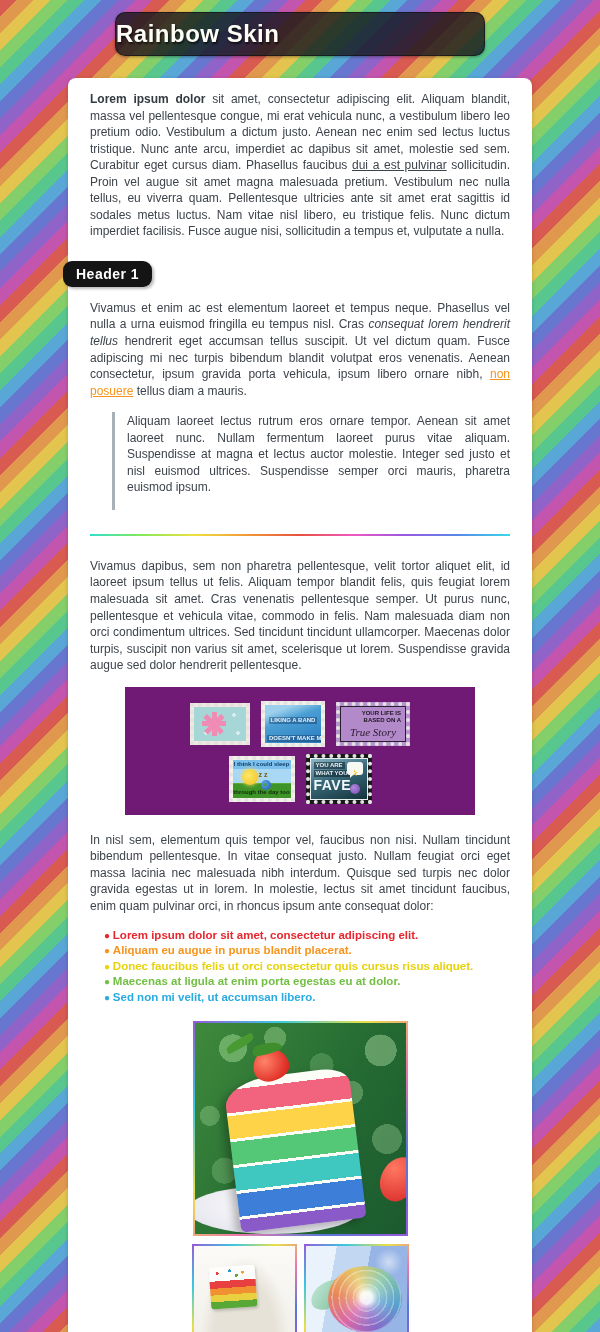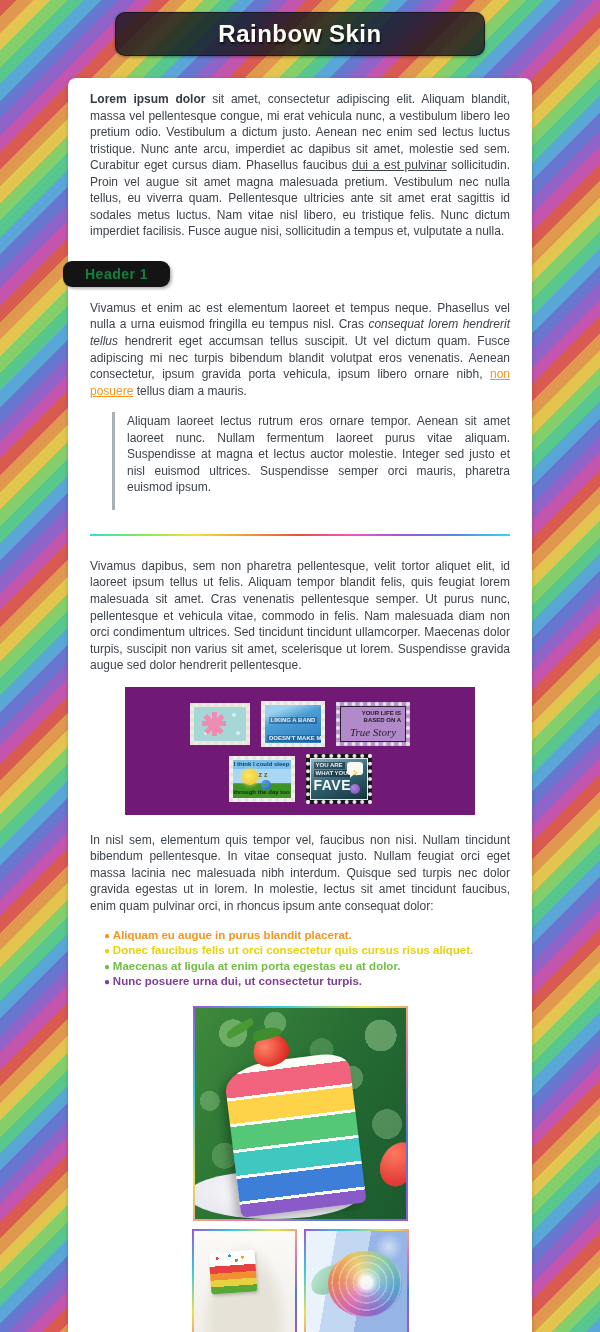--- a/index.html
+++ b/index.html
@@ -8,41 +8,41 @@
     width:600px; height:1332px; overflow:hidden;
     font-family:"Liberation Sans", sans-serif;
     background: repeating-linear-gradient(135deg,
       #d85a50 0 12px, #e0984e 12px 24px, #e3c44f 24px 36px,
       #85cf6a 36px 48px, #58c78e 48px 60px, #58a7d6 60px 72px,
       #6776cf 72px 84px, #8f63c7 84px 96px, #c455ae 96px 108px);
   }
   .title-bar {
     width:370px; height:44px; margin:12px auto 0;
     background:rgba(24,24,30,0.82); border:1px solid rgba(10,10,14,0.55);
-    border-radius:10px; display:flex; align-items:center; justify-content:center;
+    border-radius:10px; display:flex; align-items:center; justify-content:flex-start;
     box-shadow:0 1px 3px rgba(0,0,0,0.35);
   }
   .title-bar h1 {
     margin:0; font-size:24px; font-weight:bold; color:#fffef6;
     letter-spacing:0.5px; text-shadow:1px 2px 2px rgba(0,0,0,0.65);
   }
   .card {
     width:464px; margin:22px auto 0; padding:13px 22px 26px;
     background:#ffffff; border-radius:8px; box-shadow:0 1px 4px rgba(0,0,0,0.18);
   }
   p.body-text {
     margin:0 0 13px; font-size:12px; line-height:1.38; color:#3d434b;
     text-align:justify;
   }
   p.body-text b { color:#343a42; }
   a.dark-link { color:#3d434b; text-decoration:underline; }
   a.orange-link { color:#f7941e; text-decoration:underline; }
   .badge {
-    display:inline-block; margin:8px 0 13px -27px; padding:5px 22px;
-    background:#141414; color:#15803d; font-size:14px; font-weight:bold;
+    display:inline-block; margin:8px 0 13px -27px; padding:5px 13px;
+    background:#141414; color:#ffffff; font-size:14px; font-weight:bold;
     border-radius:9px; box-shadow:2px 2px 3px rgba(0,0,0,0.28);
     letter-spacing:0.5px;
   }
   blockquote { margin:2px 0 16px 22px; padding:1px 0 1px 12px; border-left:3px solid #a8b0b8; }
   blockquote p { margin:0; }
   hr.rainbow {
     height:2px; border:none; margin:24px 0 22px;
     background:linear-gradient(90deg,#30e0c8,#88e858,#f0e040,#f09838,#e85040,#f058c0,#9858e0,#5888e8,#38d8e8);
   }
   
@@ -259,24 +259,25 @@
           <span class="bubble"></span>
           <span class="smiley"></span>
         </div>
       </div>
     </div>
   </div>
 
   <p class="body-text">In nisl sem, elementum quis tempor vel, faucibus non nisi. Nullam tincidunt bibendum pellentesque. In vitae consequat justo. Nullam feugiat orci eget massa lacinia nec malesuada nibh interdum. Quisque sed turpis nec dolor gravida egestas ut in lorem. In molestie, lectus sit amet tincidunt faucibus, enim quam pulvinar orci, in rhoncus ipsum ante consequat dolor:</p>
 
   <ul class="rainbow-list">
+    <li class="c-red">Lorem ipsum dolor sit amet, consectetur adipiscing elit.</li>
     <li class="c-orange">Aliquam eu augue in purus blandit placerat.</li>
     <li class="c-yellow">Donec faucibus felis ut orci consectetur quis cursus risus aliquet.</li>
     <li class="c-green">Maecenas at ligula at enim porta egestas eu at dolor.</li>
-    <li class="c-purple">Nunc posuere urna dui, ut consectetur turpis.</li>
+    <li class="c-blue">Sed non mi velit, ut accumsan libero.</li>
   </ul>
 
   <div class="main-img-wrap">
     <div class="rb">
       <div class="img-cake">
         <div class="plate"></div>
         <div class="slice"></div>
         <div class="strawb-leaf"></div>
         <div class="strawb"></div>
         <div class="strawb2"></div>

